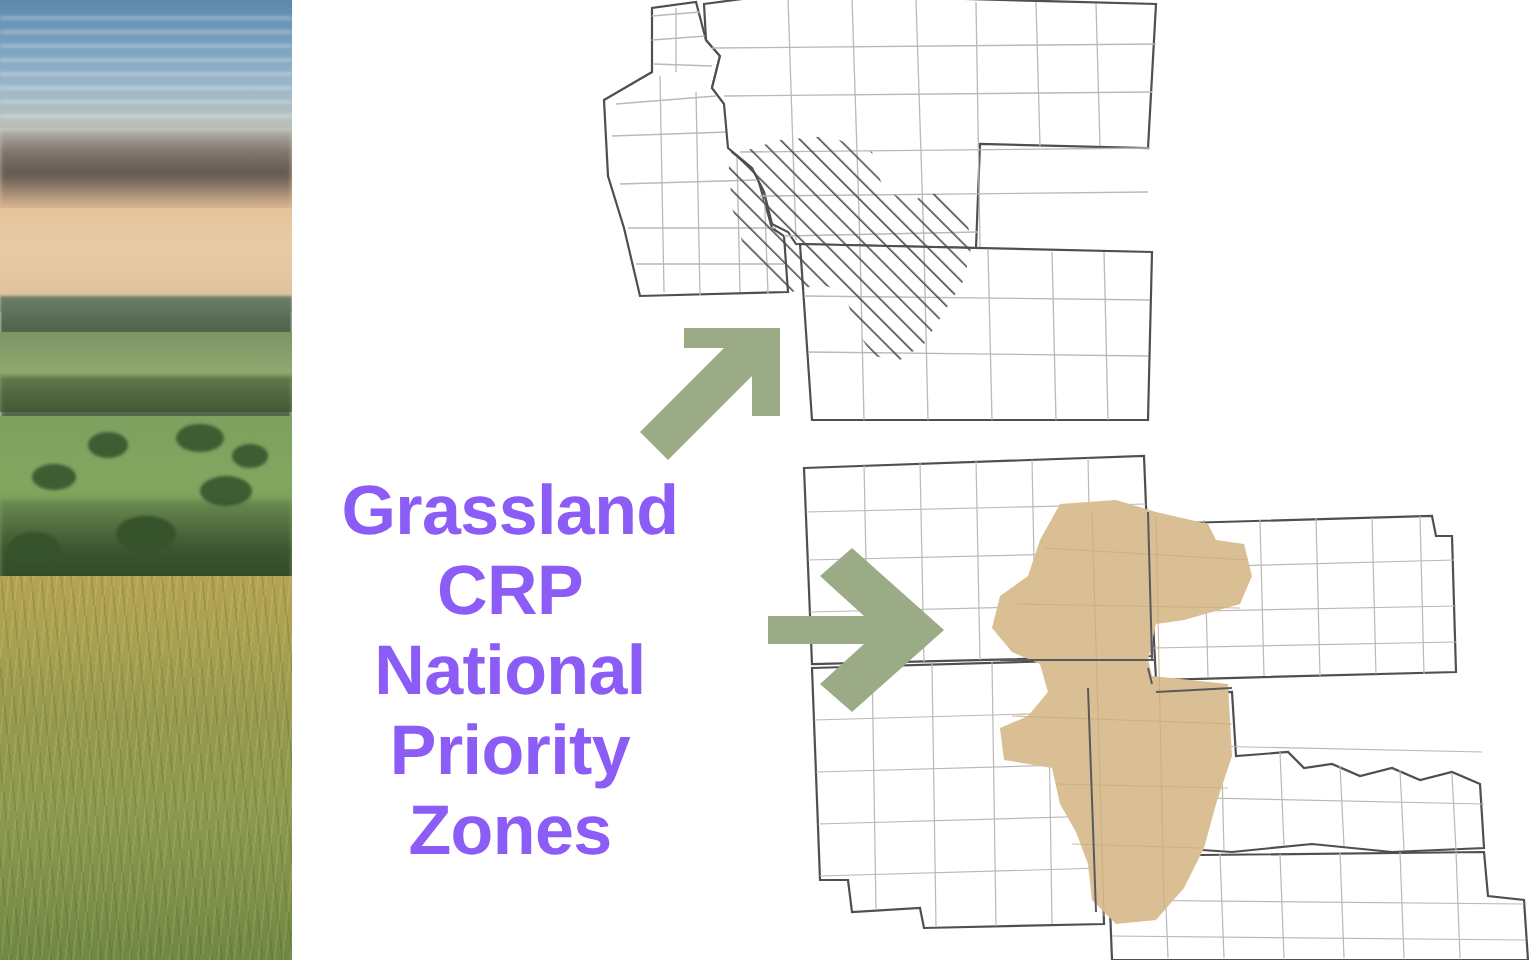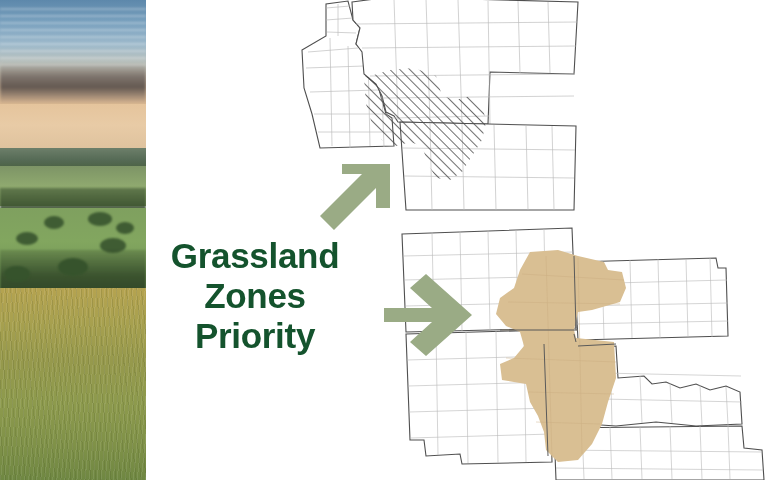--- a/index.html
+++ b/index.html
@@ -39,21 +39,21 @@
   .ph-grass{position:absolute;left:0;top:288px;width:146px;height:192px;
     background:linear-gradient(to bottom,#b5a350 0%,#a9a14f 16%,#96994c 38%,#8d9a4d 60%,#7f9148 82%,#6f8742 100%);}
   .ph-grass-tex{position:absolute;left:0;top:288px;width:146px;height:192px;
     background:repeating-linear-gradient(96deg,rgba(255,255,255,.10) 0px,rgba(255,255,255,.10) 1px,rgba(0,0,0,0) 1px,rgba(0,0,0,0) 4px),
                repeating-linear-gradient(84deg,rgba(60,70,30,.16) 0px,rgba(60,70,30,.16) 1px,rgba(0,0,0,0) 1px,rgba(0,0,0,0) 5px);
     opacity:.9;}
   .tree{position:absolute;border-radius:50%;background:#3f5c33;filter:blur(.8px);}
 
   
   .title-block{position:absolute;left:150px;top:236px;width:210px;text-align:center;
-    color:#14532d;font-weight:bold;font-size:35px;line-height:40px;letter-spacing:-.3px;}
+    color:#8b5cf6;font-weight:bold;font-size:35px;line-height:40px;letter-spacing:-.3px;}
   .title-block div{white-space:nowrap;}
 
   
   .arrow{position:absolute;}
   .arrow svg{display:block;}
 
   
   .map{position:absolute;}
   .map svg{display:block;overflow:visible;}
 
@@ -82,22 +82,24 @@
     <div class="tree" style="left:100px;top:238px;width:26px;height:15px;"></div>
     <div class="ph-lowtrees"></div>
     <div class="tree" style="left:58px;top:258px;width:30px;height:18px;background:#36532c;"></div>
     <div class="tree" style="left:4px;top:266px;width:26px;height:16px;background:#36532c;"></div>
     <div class="ph-grass"></div>
     <div class="ph-grass-tex"></div>
   </div>
 
   <div class="title-block">
     <div>Grassland</div>
+    <div>CRP</div>
+    <div>National</div>
+    <div>Priority</div>
     <div>Zones</div>
-    <div>Priority</div>
   </div>
 
   <div class="map" style="left:286px;top:-4px;width:296px;height:232px;">
     <svg width="296" height="232" viewBox="0 0 296 232">
       <defs>
         <pattern id="hatch" width="7" height="7" patternTransform="rotate(-45)" patternUnits="userSpaceOnUse">
           <line x1="0" y1="0" x2="0" y2="7" stroke="#4a4a4a" stroke-width="1.6"></line>
         </pattern>
         <clipPath id="clipNorth">
           <path d="M14,52 L104,0 L300,3 L297,75 L300,146 L300,215 L120,215 L118,150 L35,152 Z"></path>

